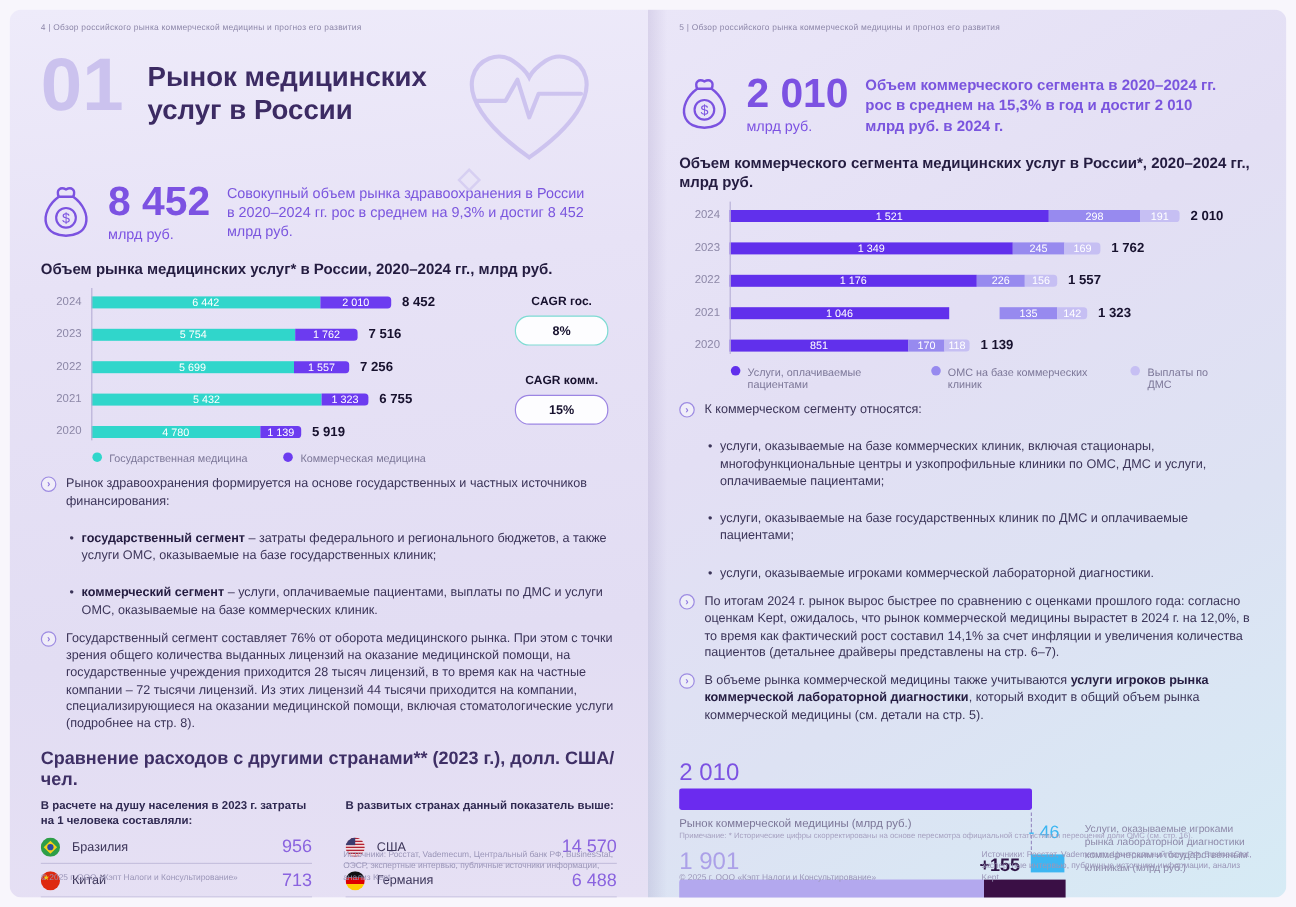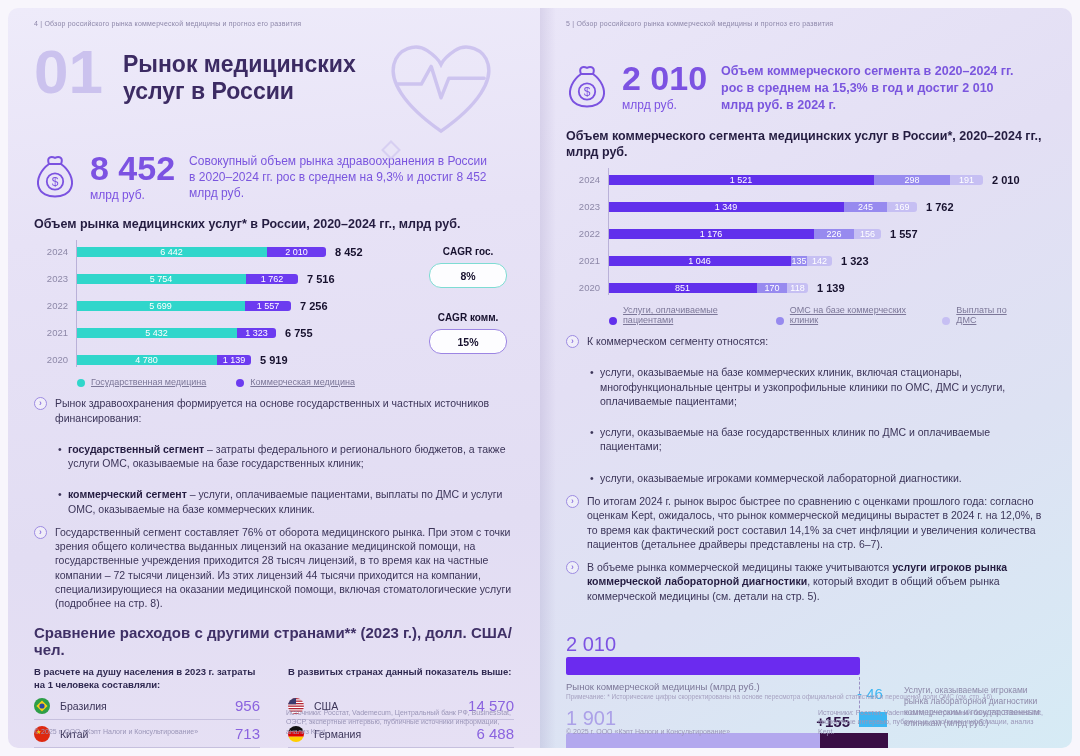--- a/index.html
+++ b/index.html
@@ -32,21 +32,21 @@
   .bc{position:relative;margin-top:10px;}
   .bc-rows{position:relative;}
   .bc-rows::before{content:'';position:absolute;left:42px;top:-2px;bottom:2px;width:1px;background:#B9B1D8;}
   .bc-row{display:flex;align-items:center;margin-bottom:8px;}
   .bc-year{width:34px;text-align:right;font-size:9.5px;color:#8D88A8;margin-right:8px;flex:0 0 auto;}
   .bc-bars{display:flex;align-items:center;height:19px;}
   .bc-seg{display:flex;align-items:center;justify-content:center;font-size:9px;color:#fff;white-space:nowrap;overflow:hidden;}
   .bc-seg.last{border-radius:0 3px 3px 0;}
   .bc-total{font-size:11px;font-weight:700;color:#17112E;margin-left:9px;white-space:nowrap;}
   .bc-legend{display:flex;margin-top:6px;padding-left:43px;font-size:9px;color:#7C7798;}
-  .bc-leg-item{display:flex;align-items:flex-end;margin-right:30px;text-decoration:underline;}
+  .bc-leg-item{display:flex;align-items:flex-start;margin-right:30px;}
   .bc-dot{width:8px;height:8px;border-radius:50%;display:inline-block;margin-right:6px;flex:0 0 auto;}
 
   .cagr-box{position:absolute;right:2px;top:4px;width:88px;text-align:center;}
   .cagr-group+.cagr-group{margin-top:24px;}
   .cagr-label{font-size:10px;font-weight:800;color:#17112E;}
   .cagr-pill{margin:6px auto 0;width:76px;height:23px;border-radius:12px;background:#FDFDFF;display:flex;align-items:center;justify-content:center;font-size:10.5px;font-weight:700;color:#17112E;}
   .cagr-pill.teal{border:1.5px solid #7EDCD3;}
   .cagr-pill.purple{border:1.5px solid #9C85E3;}
 
   
@@ -147,21 +147,21 @@
             <div class="bc-year">2022</div>
             <div class="bc-bars">
               <div class="bc-seg" style="width: 169px; background: rgb(48, 214, 203);">5 699</div>
               <div class="bc-seg last" style="width: 46px; background: rgb(108, 59, 240);">1 557</div>
             </div>
             <div class="bc-total">7 256</div>
           </div>
           <div class="bc-row">
             <div class="bc-year">2021</div>
             <div class="bc-bars">
-              <div class="bc-seg" style="width: 161px; background: rgb(48, 214, 203);">5 432</div>
+              <div class="bc-seg" style="width: 192px; background: rgb(48, 214, 203);">5 432</div>
               <div class="bc-seg last" style="width: 39px; background: rgb(108, 59, 240);">1 323</div>
             </div>
             <div class="bc-total">6 755</div>
           </div>
           <div class="bc-row">
             <div class="bc-year">2020</div>
             <div class="bc-bars">
               <div class="bc-seg" style="width: 141px; background: rgb(48, 214, 203);">4 780</div>
               <div class="bc-seg last" style="width: 34px; background: rgb(108, 59, 240);">1 139</div>
             </div>
@@ -390,21 +390,21 @@
               <div class="bc-seg" style="width: 206px; background: rgb(97, 48, 236);">1 176</div>
               <div class="bc-seg" style="width: 40px; background: rgb(151, 138, 239);">226</div>
               <div class="bc-seg last" style="width: 27px; background: rgb(198, 191, 243);">156</div>
             </div>
             <div class="bc-total">1 557</div>
           </div>
           <div class="bc-row">
             <div class="bc-year">2021</div>
             <div class="bc-bars">
               <div class="bc-seg" style="width: 183px; background: rgb(97, 48, 236);">1 046</div>
-              <div class="bc-seg" style="width: 16px; background: rgb(151, 138, 239);">135</div>
+              <div class="bc-seg" style="width: 48px; background: rgb(151, 138, 239); margin-left: 42px;">135</div>
               <div class="bc-seg last" style="width: 25px; background: rgb(198, 191, 243);">142</div>
             </div>
             <div class="bc-total">1 323</div>
           </div>
           <div class="bc-row">
             <div class="bc-year">2020</div>
             <div class="bc-bars">
               <div class="bc-seg" style="width: 149px; background: rgb(97, 48, 236);">851</div>
               <div class="bc-seg" style="width: 30px; background: rgb(151, 138, 239);">170</div>
               <div class="bc-seg last" style="width: 21px; background: rgb(198, 191, 243);">118</div>

